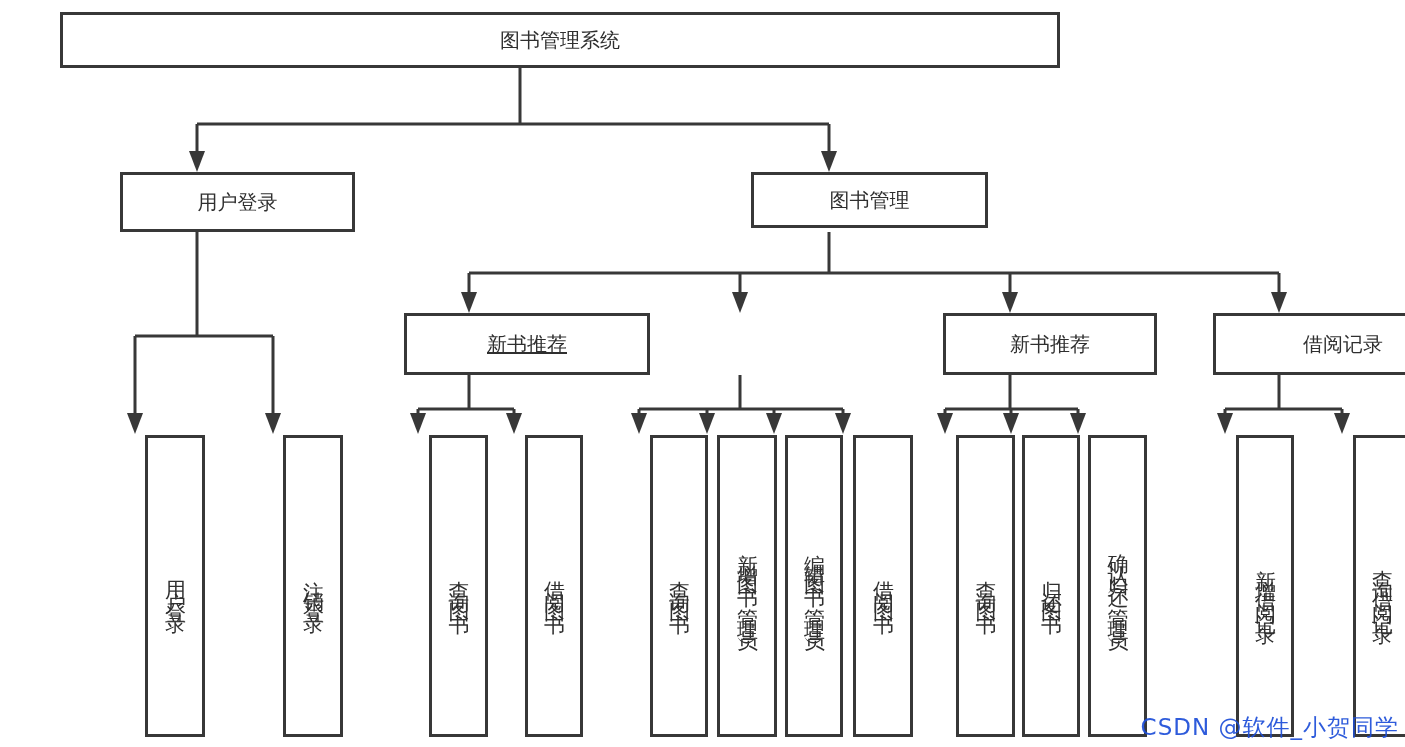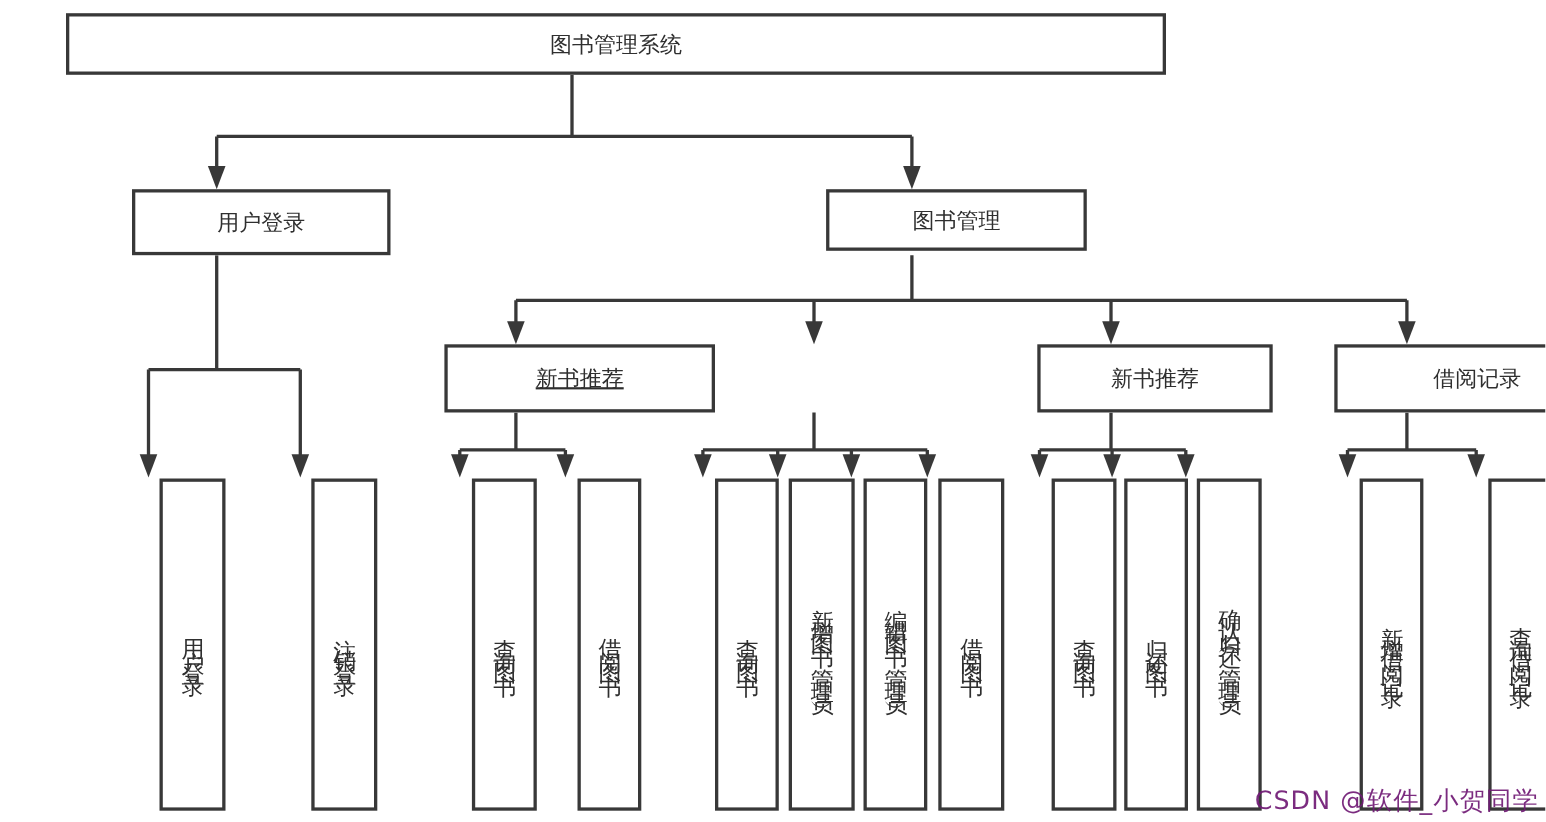--- a/index.html
+++ b/index.html
@@ -12,21 +12,21 @@
     position:absolute;box-sizing:border-box;border:3px solid #383838;background:#ffffff;
     display:flex;align-items:center;justify-content:center;
     font-size:20px;text-align:center;z-index:2;margin-left:40px;
   }
   .leaf .vtext{
     writing-mode:vertical-rl;text-orientation:mixed;
     font-size:21px;line-height:1;letter-spacing:11px;
   }
   .watermark{
     position:absolute;right:6px;bottom:4px;z-index:5;
-    font-size:23px;color:#701a75;opacity:0.92;letter-spacing:1px;white-space:nowrap;
+    font-size:23px;color:#1d4ed8;opacity:0.92;letter-spacing:1px;white-space:nowrap;
   }
 </style>
 </head>
 <body>
 
 <div class="canvas">
 
   <svg class="wires" viewBox="0 0 1405 747" xmlns="http://www.w3.org/2000/svg">
     <g stroke="#383838" stroke-width="3" fill="none">
 

